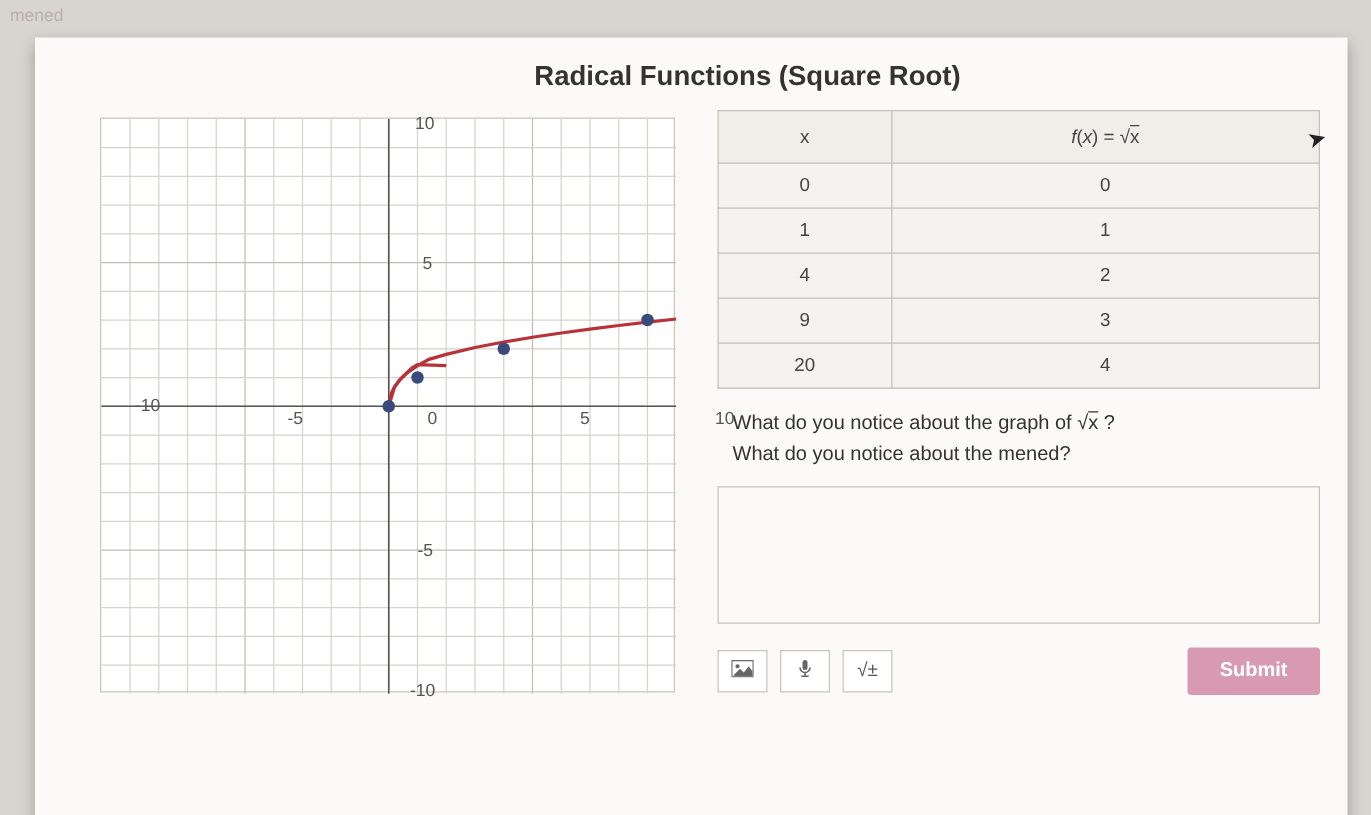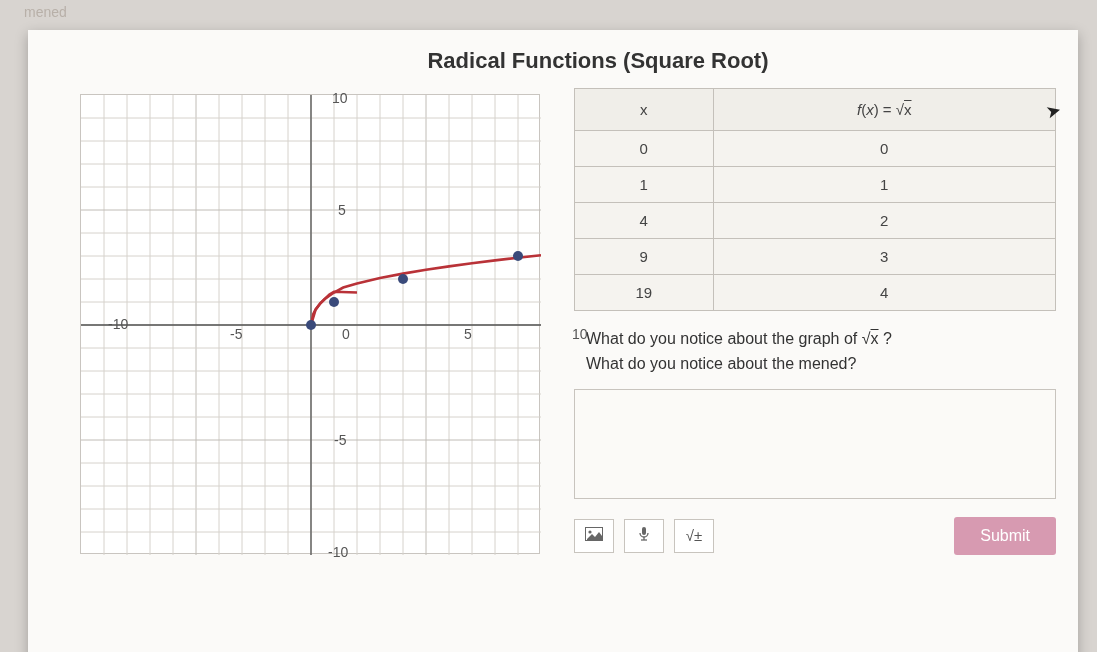--- a/index.html
+++ b/index.html
@@ -6,21 +6,21 @@
   body {
     font-family: Arial, Helvetica, sans-serif;
     background: #d8d4d0;
     width: 1097px;
     height: 652px;
     overflow: hidden;
     position: relative;
   }
   .top-label {
     position: absolute;
-    top: 4px; left: 24px;
+    top: 4px; left: 8px;
     color: #b8b0a8;
     font-size: 14px;
   }
   .page {
     position: absolute;
     top: 30px; left: 28px;
     width: 1050px;
     height: 645px;
     background: #fbfaf8;
     box-shadow: 0 4px 12px rgba(0,0,0,.25);
@@ -107,20 +107,21 @@
   }
   .spacer { flex: 1; }
   .submit {
     background: #d79ab1;
     color: #fff;
     border: none;
     padding: 10px 26px;
     font-size: 16px;
     cursor: pointer;
     border-radius: 3px;
+    font-weight: bold;
   }
   .cursor {
     position: absolute;
     top: 100px; right: 36px;
     font-size: 18px; color: #222;
     transform: rotate(-15deg);
   }
 </style>
 </head>
 <body>
@@ -222,21 +223,21 @@
             </tr>
           <tr>
               <td>4</td>
               <td>2</td>
             </tr>
           <tr>
               <td>9</td>
               <td>3</td>
             </tr>
           <tr>
-              <td>19</td>
+              <td>20</td>
               <td>4</td>
             </tr>
         </tbody>
       </table>
 
       <div class="qs">
         <div>What do you notice about the graph of √<span style="text-decoration:overline;">x</span> ?</div>
         <div>What do you notice about the mened?</div>
       </div>
 

